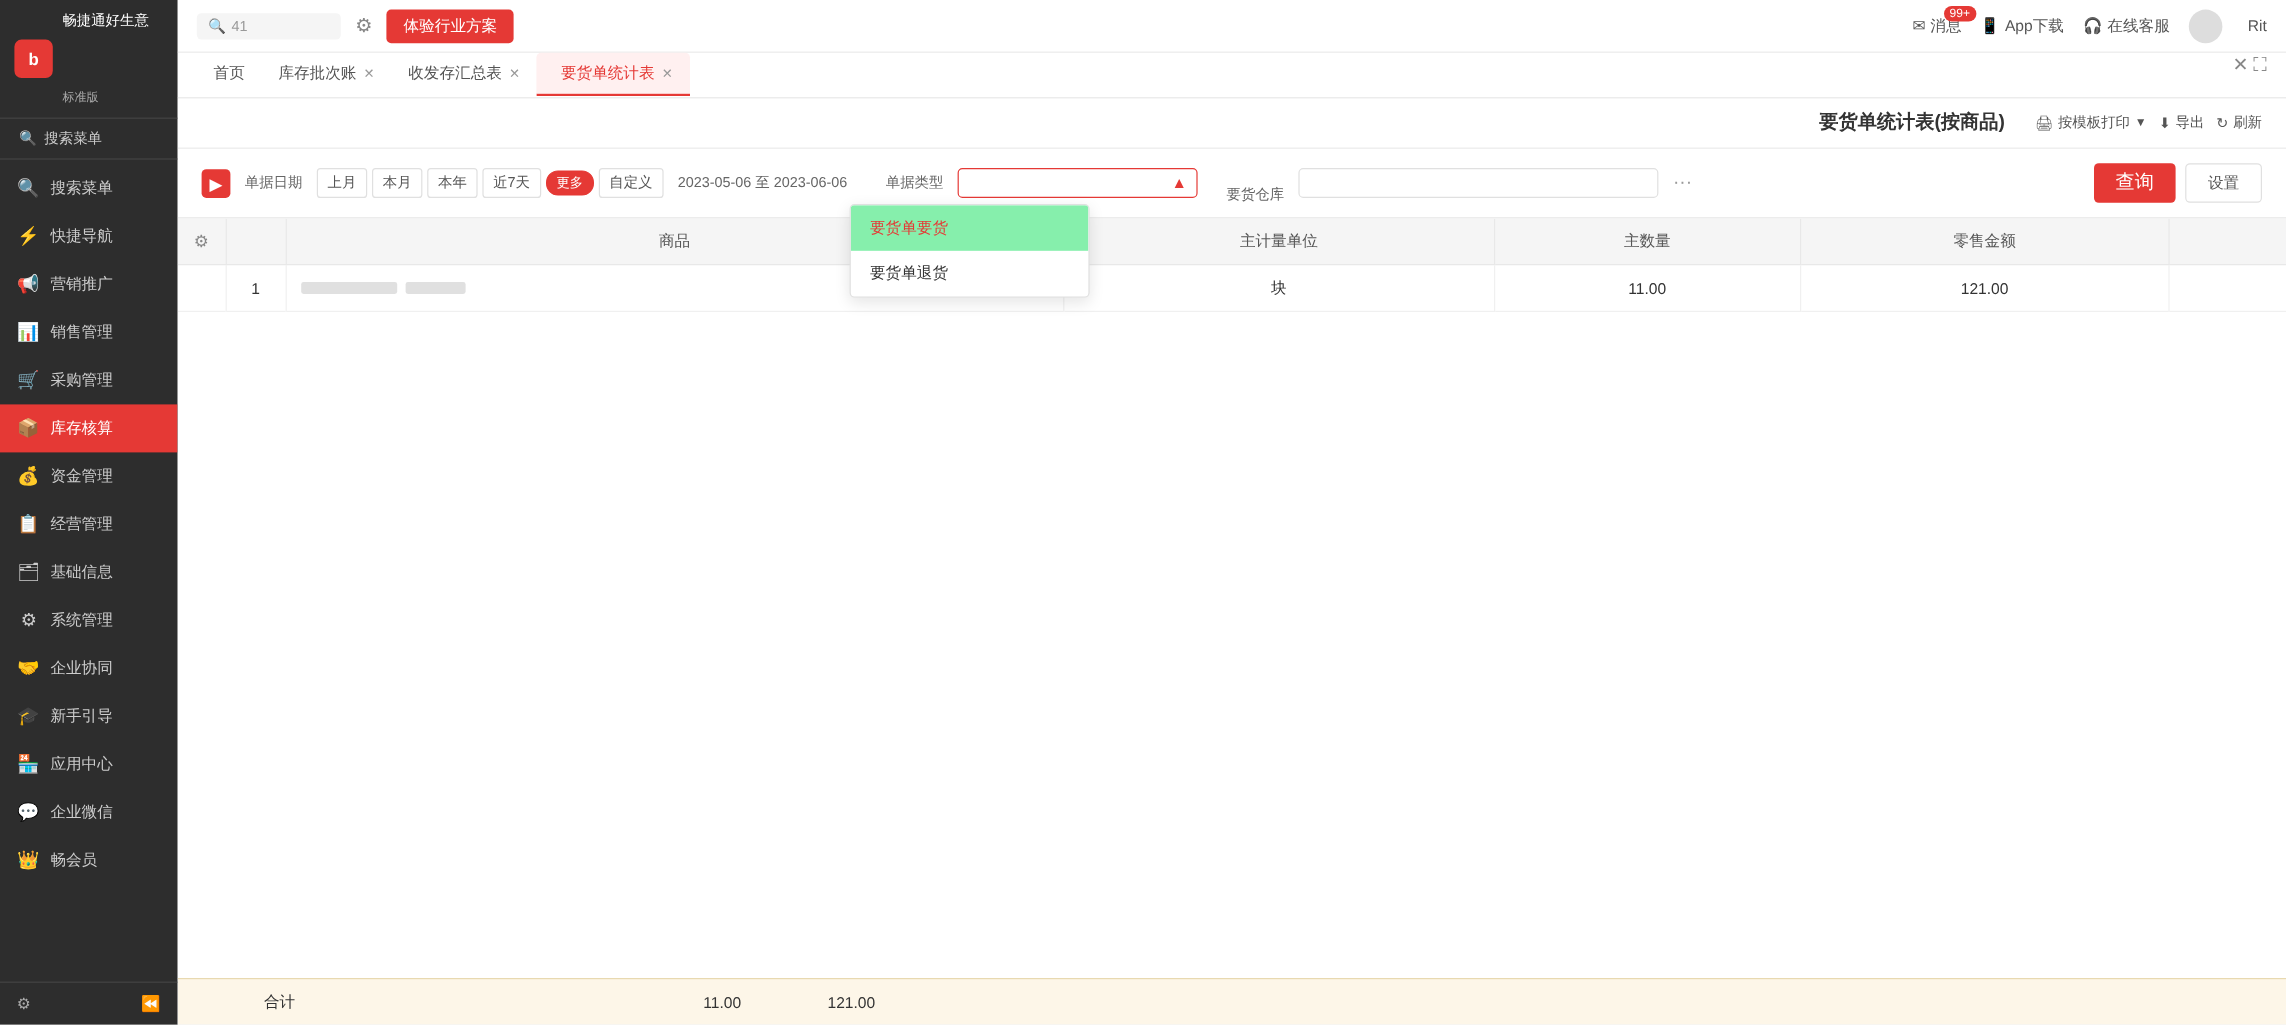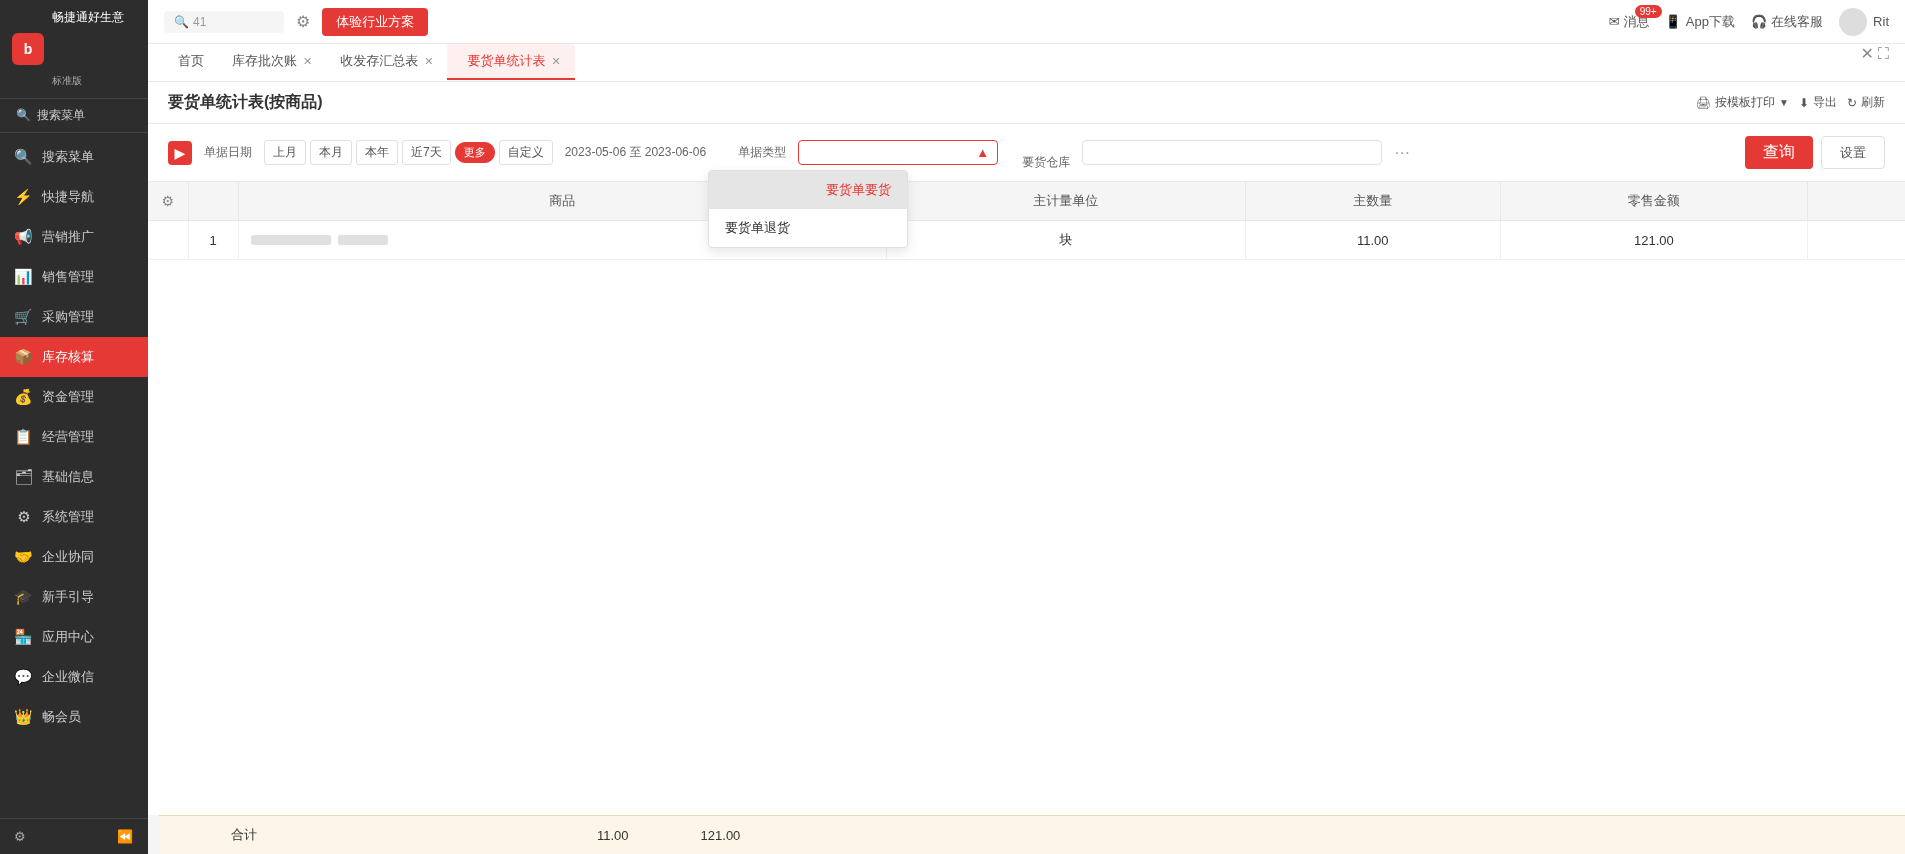--- a/index.html
+++ b/index.html
@@ -81,21 +81,21 @@
     }
     .topbar-industry-btn {
       background: #e53935; color: #fff;
       border: none; border-radius: 4px;
       padding: 5px 14px; font-size: 13px; cursor: pointer;
     }
     .topbar-right { display: flex; align-items: center; gap: 16px; color: #555; font-size: 13px; }
     .topbar-badge { position: relative; display: inline-flex; align-items: center; }
     .badge-count { background: #e53935; color: #fff; border-radius: 10px; font-size: 10px; padding: 1px 5px; position: absolute; top: -8px; right: -12px; }
     .topbar-avatar { width: 28px; height: 28px; background: #ddd; border-radius: 50%; }
-    .topbar-user { display: flex; align-items: center; gap: 6px; }
+    .topbar-user { display: flex; align-items: center; gap: 21px; }
 
     
     .tabs {
       background: #fff;
       border-bottom: 1px solid #e8e8e8;
       display: flex;
       align-items: flex-start;
       padding: 0 16px;
       height: 38px;
     }
@@ -120,22 +120,23 @@
       display: flex;
       flex-direction: column;
     }
 
     
     .page-header {
       background: #fff;
       padding: 10px 20px;
       display: flex;
       align-items: center;
-      justify-content: space-between;
+      justify-content: flex-end;
       border-bottom: 1px solid #e8e8e8;
+      gap: 25px;
     }
     .page-title { font-size: 16px; font-weight: bold; color: #333; }
     .page-actions { display: flex; align-items: center; gap: 10px; color: #666; font-size: 12px; }
     .page-actions-btn { display: flex; align-items: center; gap: 4px; cursor: pointer; color: #555; }
 
     
     .filter-bar {
       background: #fff;
       padding: 10px 20px;
       display: flex;
@@ -195,21 +196,21 @@
       z-index: 100;
       min-width: 200px;
       overflow: hidden;
     }
     .dropdown-item {
       padding: 10px 16px;
       font-size: 13px;
       cursor: pointer;
       color: #333;
     }
-    .dropdown-item.selected { background: #e5e5e5; color: #e53935; text-align: right; }
+    .dropdown-item.selected { background: #86efac; color: #e53935; }
 
     
     .table-container {
       flex: 1;
       background: #fff;
       margin: 0;
       overflow: auto;
     }
     table {
       width: 100%;
@@ -240,21 +241,20 @@
 
     
     .table-footer {
       background: #fdf6e8;
       border-top: 1px solid #e8d9b0;
       padding: 10px 12px;
       display: flex;
       align-items: center;
       font-size: 13px;
       color: #333;
-      margin-left: 11px;
     }
     .footer-total-label { padding-left: 60px; }
     .footer-total-qty { padding-left: 340px; font-weight: normal; }
     .footer-total-amt { padding-left: 72px; font-weight: normal; }
 
     
     .settings-icon { color: #888; cursor: pointer; font-size: 14px; }
 
     
     ::-webkit-scrollbar { width: 6px; height: 6px; }

